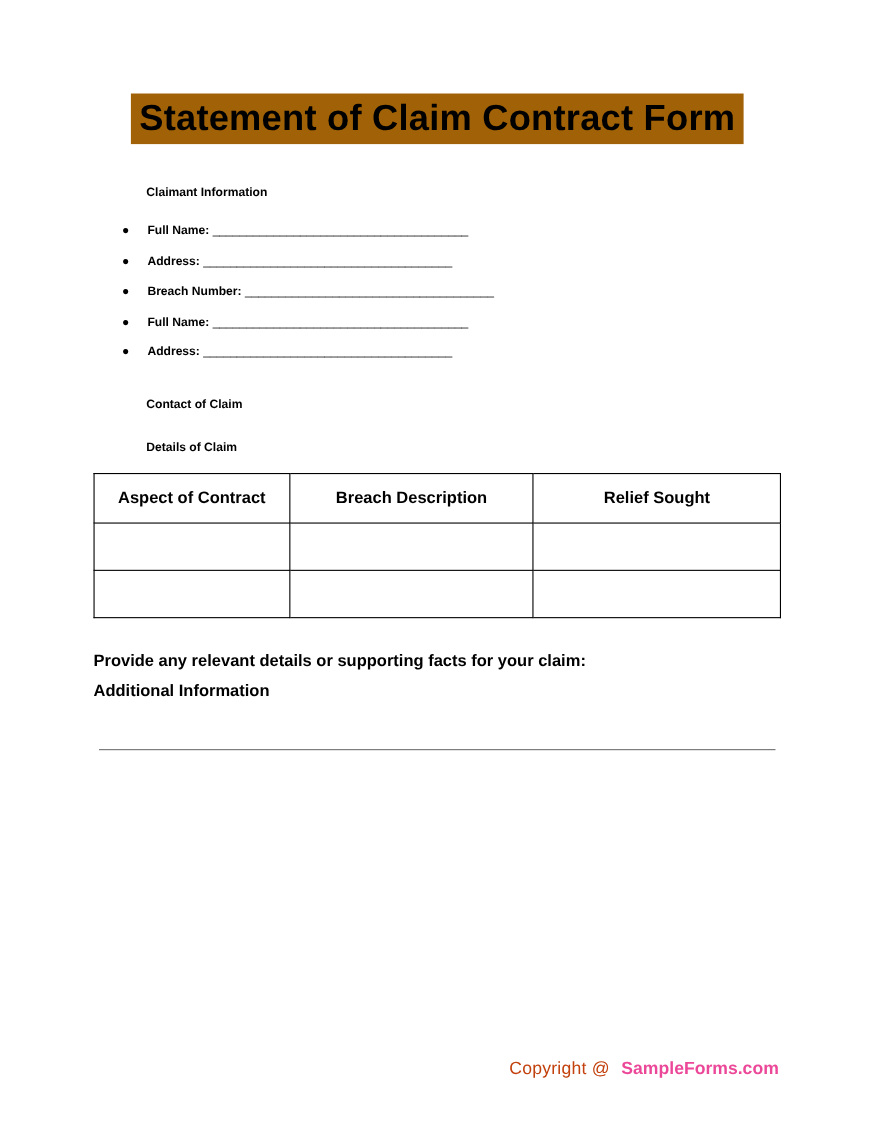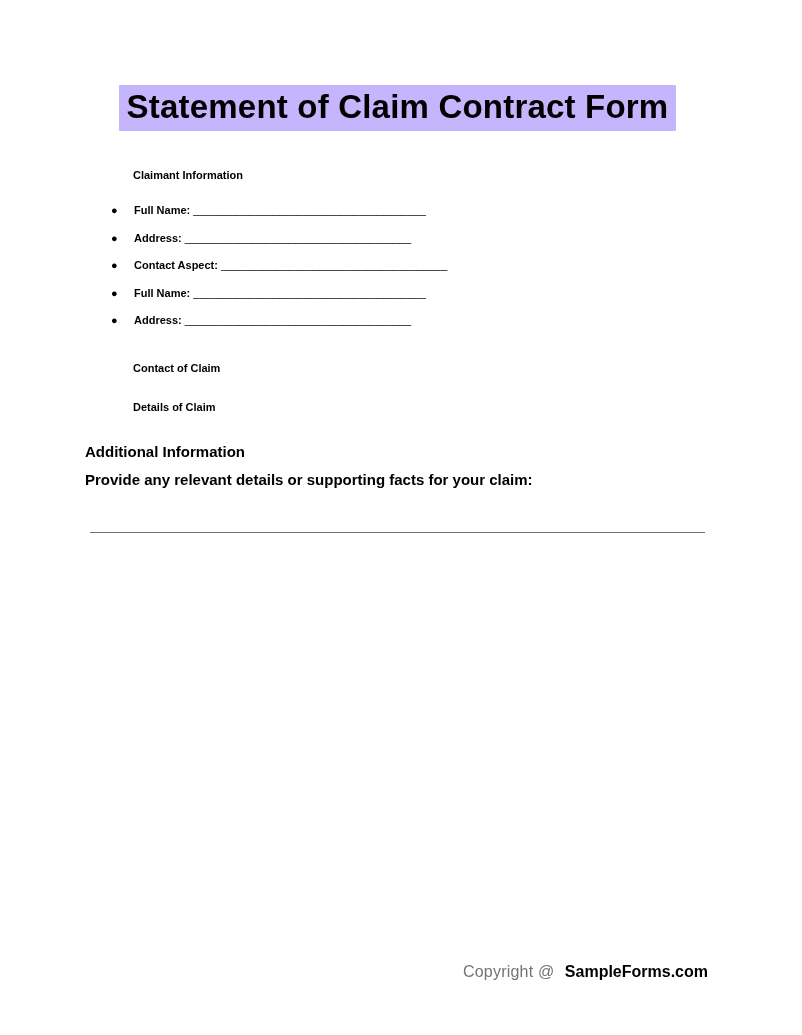--- a/index.html
+++ b/index.html
@@ -13,21 +13,21 @@
     background: #ffffff;
     position: relative;
     padding: 85px 92px 0 85px;
   }
 
   .title-wrap { text-align: center; margin-bottom: 38px; margin-left: -10px; margin-right: -10px; }
   .title {
     display: inline-block;
     font-size: 33px;
     font-weight: bold;
-    background: #c4b5fd;
+    background: #a16207;
     padding: 3px 8px 5px 8px;
     letter-spacing: 0.2px;
   }
 
   .section-heading {
     font-size: 11px;
     font-weight: bold;
     margin-top: 27px;
     margin-bottom: 16px;
     margin-left: 48px;
@@ -90,21 +90,21 @@
   .declaration-text { margin-top: 1px; }
   .declaration-text .blank-bold { font-weight: bold; }
 
   .footer {
     position: absolute;
     right: 94px;
     top: 963px;
     font-size: 16px;
     text-align: right;
   }
-  .footer .copyright-label { color: #737373; letter-spacing: 0.2px; }
+  .footer .copyright-label { color: #c2410c; letter-spacing: 0.2px; }
   .footer .footer-link {
     font-weight: bold;
     text-decoration: none;
     margin-left: 6px;
   }
 </style>
 </head>
 <body>
 
 <div class="page">
@@ -117,47 +117,68 @@
   <ul class="field-list">
     <li>
       <span class="field-label">Full Name:</span>
       <span class="blank">______________________________________</span>
     </li>
     <li>
       <span class="field-label">Address:</span>
       <span class="blank">_____________________________________</span>
     </li>
     <li>
-      <span class="field-label">Contact Aspect:</span>
+      <span class="field-label">Breach Number:</span>
       <span class="blank">_____________________________________</span>
     </li>
   </ul>
 
   <ul class="field-list">
     <li>
       <span class="field-label">Full Name:</span>
       <span class="blank">______________________________________</span>
     </li>
     <li>
       <span class="field-label">Address:</span>
       <span class="blank">_____________________________________</span>
     </li>
   </ul>
 
   <div class="section-heading">Contact of Claim</div>
   <ul class="field-list">
   </ul>
 
   <div class="section-heading">Details of Claim</div>
+  <table class="claim-table">
+    <thead>
+      <tr>
+        <th class="col-aspect">Aspect of Contract</th>
+        <th class="col-breach">Breach Description</th>
+        <th class="col-relief">Relief Sought</th>
+      </tr>
+    </thead>
+    <tbody>
+      <tr>
+        <td></td>
+        <td></td>
+        <td></td>
+      </tr>
+      <tr>
+        <td></td>
+        <td></td>
+        <td></td>
+      </tr>
+    </tbody>
+  </table>
 
   <div class="additional-block">
+    <div class="para">Provide any relevant details or supporting facts for your claim:</div>
     <div class="para">Additional Information</div>
-    <div class="para">Provide any relevant details or supporting facts for your claim:</div>
     <div class="divider-line"></div>
   </div>
 
 
   <div class="footer">
     <span class="copyright-label">Copyright @</span>
-    <a href="#" class="footer-link" style="color: #000000;">SampleForms.com</a>
+    <a href="#" class="footer-link" style="color: #ec4899;">SampleForms.com</a>
   </div>
 
 </div>
 
 </body></html>

